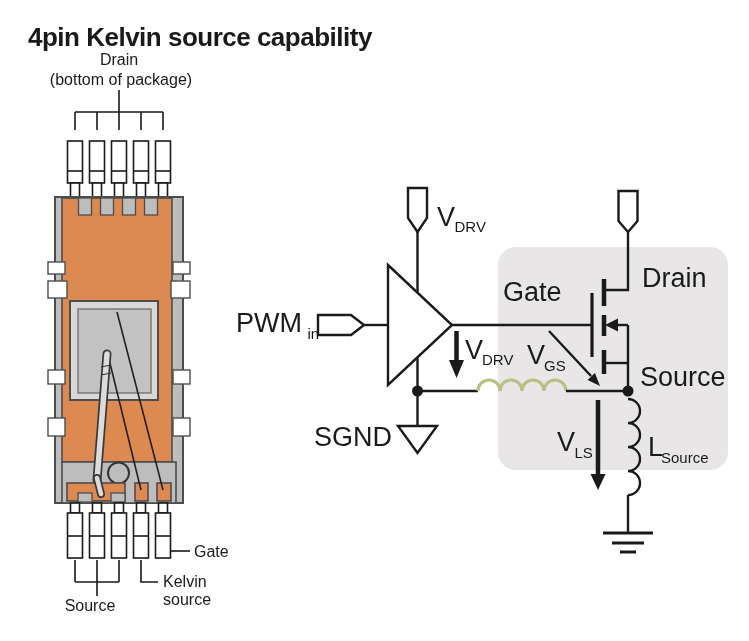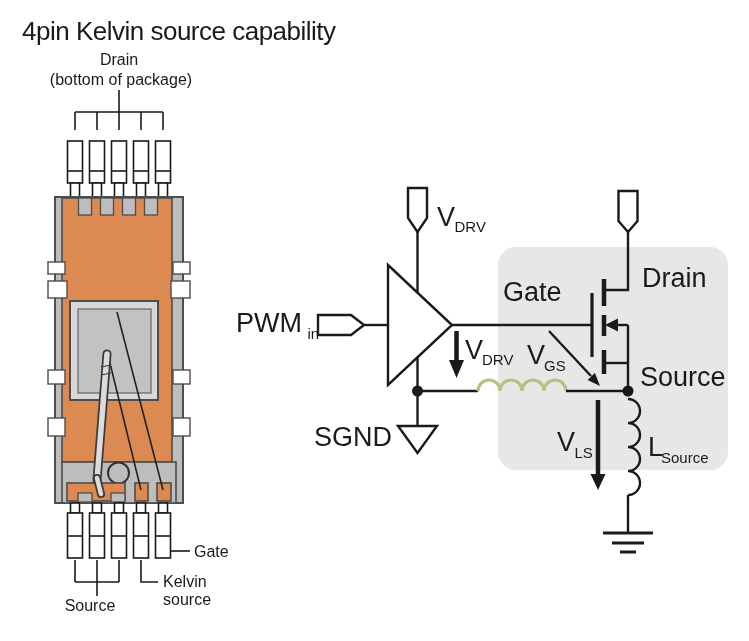--- a/index.html
+++ b/index.html
@@ -1,19 +1,19 @@
 <!DOCTYPE html>
 <html><head>
 <meta charset="utf-8">
 <style>
   html,body{margin:0;padding:0;background:#fff;}
   body{width:749px;height:641px;position:relative;overflow:hidden;
        font-family:"Liberation Sans","DejaVu Sans",sans-serif;color:#1a1a1a;}
-  #title{position:absolute;left:14px;top:8px;font-size:26px;font-weight:normal;
-         letter-spacing:-0.5px;margin:8px;color:#1a1a1a;}
+  #title{position:absolute;left:14px;top:8px;font-size:26px;font-weight:bold;
+         letter-spacing:-0.5px;margin:14px;color:#1a1a1a;}
   svg{position:absolute;left:0;top:0;}
   svg text{fill:#1a1a1a;font-family:"Liberation Sans","DejaVu Sans",sans-serif;}
   .lbl{font-size:27px;}
   .sub{font-size:15px;}
   .small{font-size:16px;}
   .ln{stroke:#1a1a1a;stroke-width:2.4;fill:none;}
   .lnw{stroke:#1a1a1a;stroke-width:2.4;fill:#fff;}
   .thin{stroke-width:1.6;}
   .w3{stroke-width:3.2;}
   .w45{stroke-width:4.5;}

